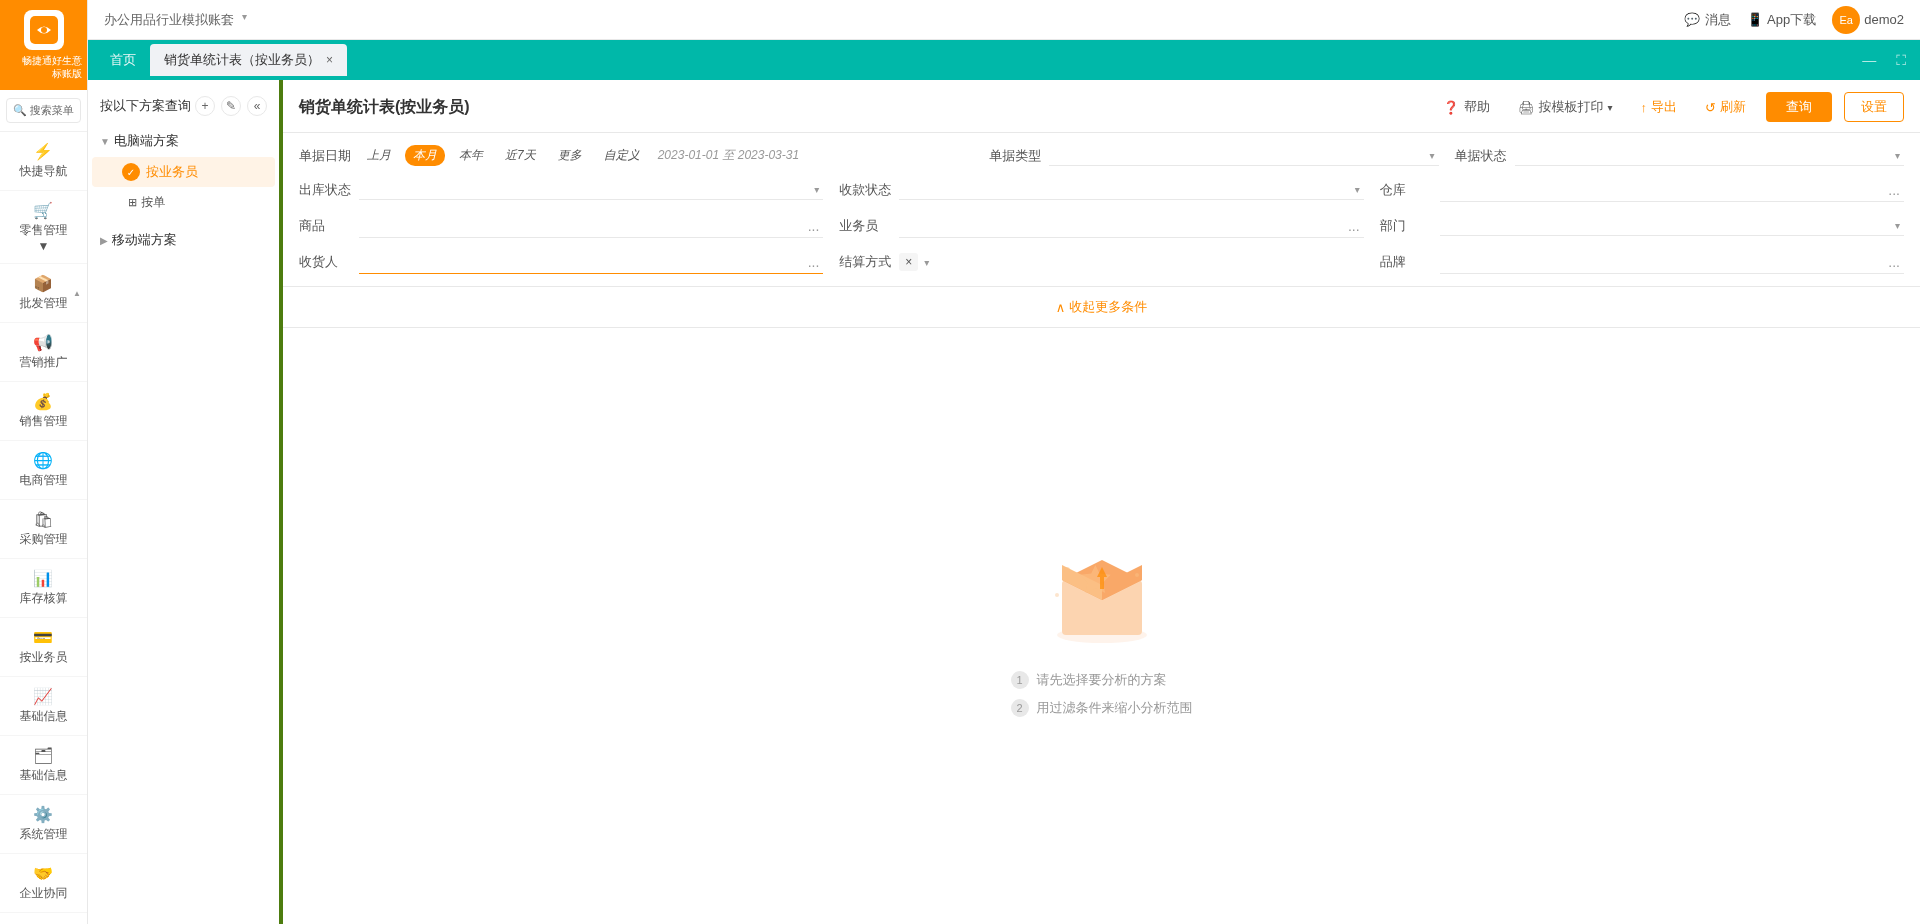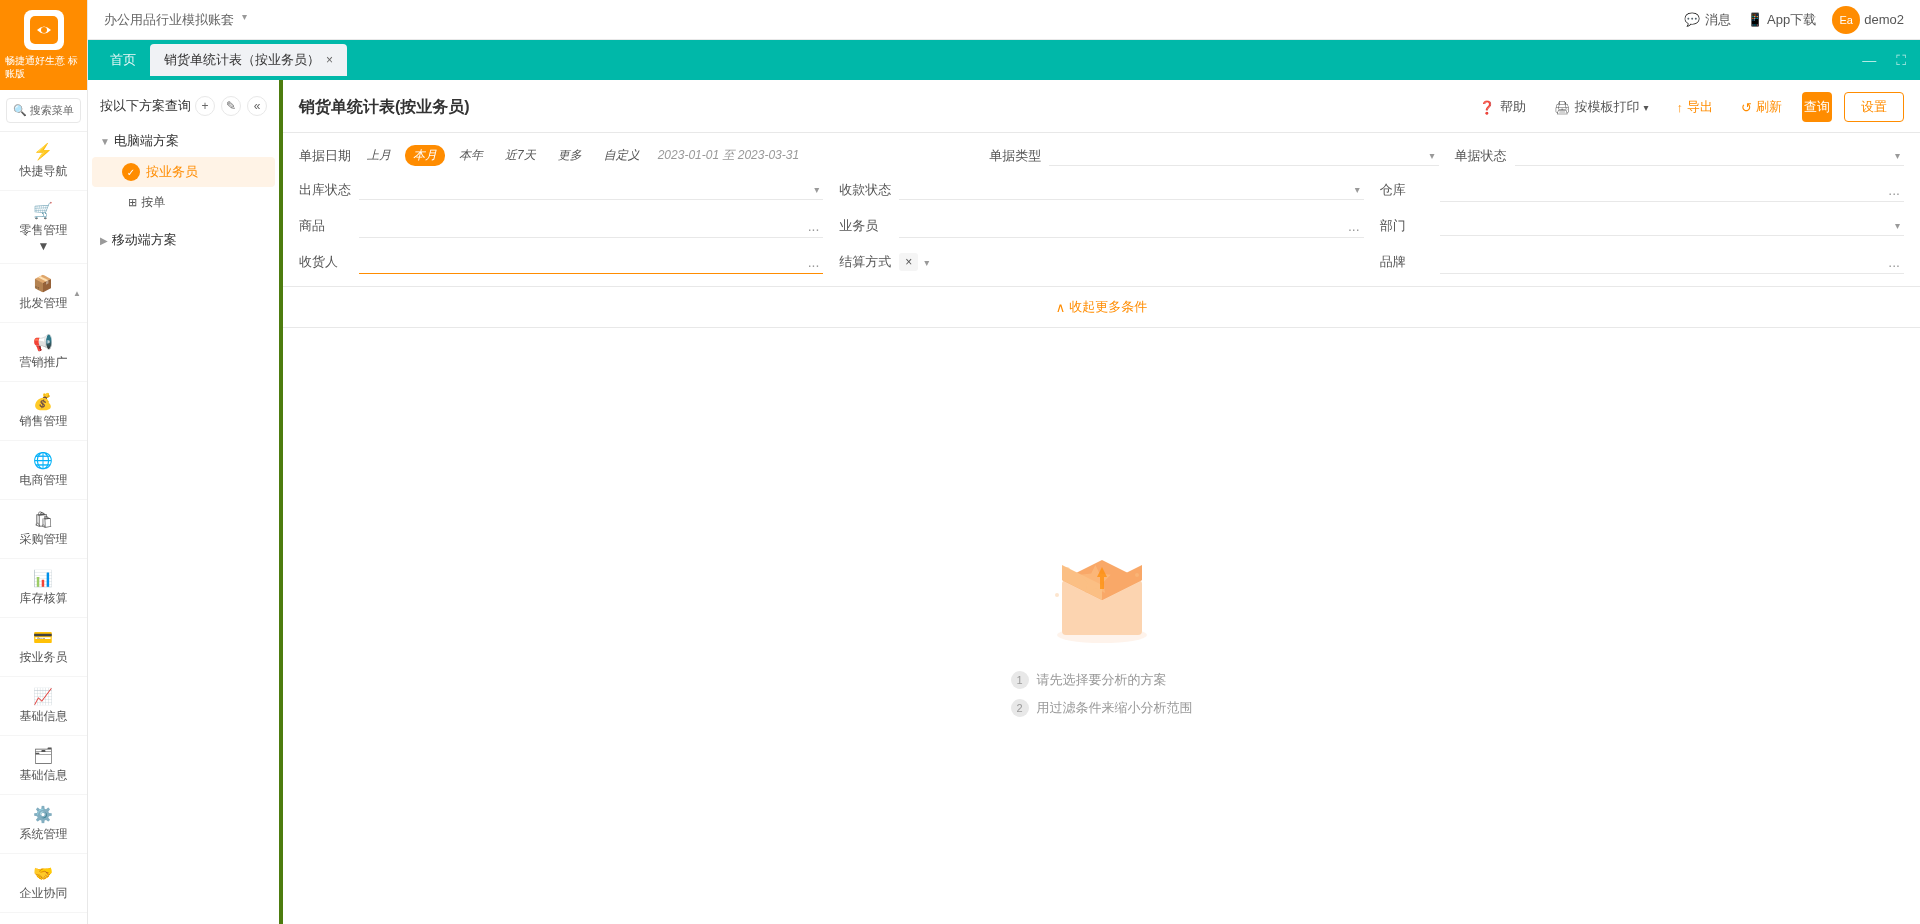--- a/index.html
+++ b/index.html
@@ -30,21 +30,21 @@
       width: 40px;
       height: 40px;
       background: #fff;
       border-radius: 8px;
       display: flex;
       align-items: center;
       justify-content: center;
       margin-bottom: 4px;
     }
     .logo-icon svg { width: 28px; height: 28px; }
-    .logo-text { font-size: 10px; color: #fff; text-align: left; line-height: 1.3; }
+    .logo-text { font-size: 10px; color: #fff; text-align: right; line-height: 1.3; margin-left: 8px; }
 
     .sidebar-search {
       padding: 8px 6px;
       width: 100%;
       border-bottom: 1px solid #f0f0f0;
     }
     .sidebar-search-btn {
       width: 100%;
       background: none;
       border: 1px solid #e8e8e8;
@@ -311,21 +311,21 @@
       padding: 4px 8px;
       border-radius: 4px;
     }
     .page-action-btn.orange { color: #ff8c00; }
 
     .btn-query {
       background: #ff8c00;
       color: #fff;
       border: none;
       border-radius: 4px;
-      padding: 6px 2px;
+      padding: 6px 20px;
       cursor: pointer;
       font-size: 13px;
       font-family: inherit;
     }
     .btn-settings {
       background: #fff;
       color: #ff8c00;
       border: 1px solid #ff8c00;
       border-radius: 4px;
       padding: 5px 16px;

